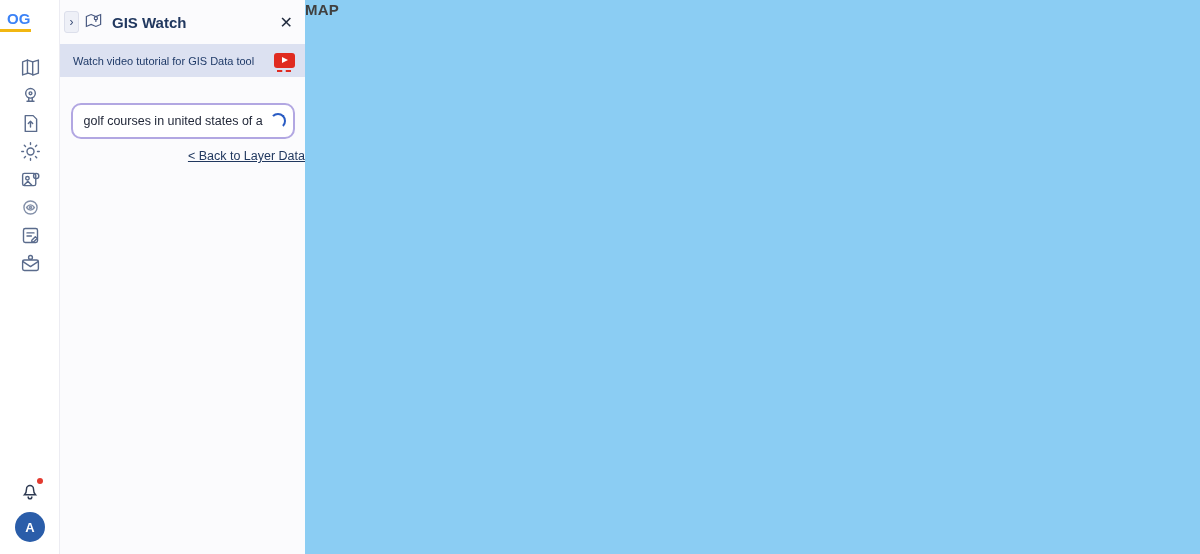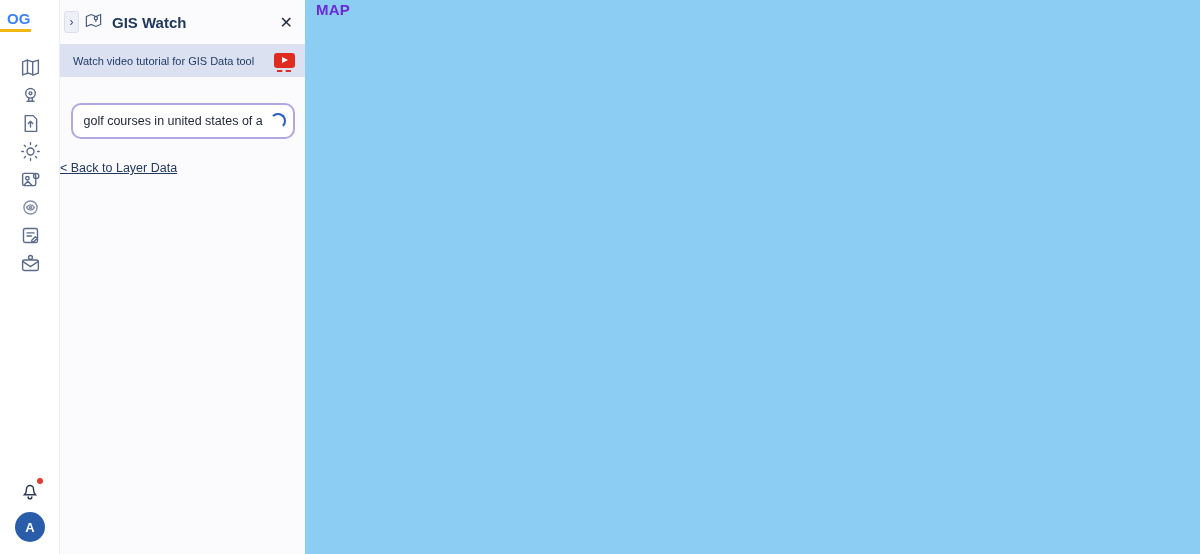--- a/index.html
+++ b/index.html
@@ -2,21 +2,21 @@
 <html><head>
 <meta charset="utf-8">
 <style>
   * { margin:0; padding:0; box-sizing:border-box; }
   html,body { width:1200px; height:554px; overflow:hidden; font-family:"Liberation Sans",sans-serif; background:#fff; }
   #app { position:relative; width:1200px; height:554px; }
 
   
   .sidebar { position:absolute; left:0; top:0; width:60px; height:554px; background:#fff; border-right:1px solid #ececf2; z-index:30; }
   .logo { padding:9px 0 0 7px; font-weight:bold; font-size:15px; letter-spacing:.2px; display:inline-block; border-bottom:3px solid #f2b711; line-height:20px; }
-  .logo .map { color:#6d28d9;padding-left:11px; } .logo .og { color:#3b82f6;text-align:center; }
+  .logo .map { color:#404040; } .logo .og { color:#3b82f6;text-align:center; }
   .navicons { position:absolute; top:56px; left:0; width:60px; display:flex; flex-direction:column; align-items:center; gap:5px; }
   .navicons .ni { width:23px; height:23px; color:#5a6b8c; display:flex; align-items:center; justify-content:center; }
   .ni svg { width:21px; height:21px; stroke:currentColor; fill:none; stroke-width:1.6; stroke-linecap:round; stroke-linejoin:round; }
   .bell { position:absolute; left:19px; bottom:52px; width:22px; height:22px; color:#2e3a52; }
   .bell svg { width:22px; height:22px; stroke:currentColor; fill:none; stroke-width:1.6; stroke-linecap:round; }
   .bell .dot { position:absolute; right:-2px; top:-2px; width:6px; height:6px; border-radius:50%; background:#e33a2f; }
   .avatar { position:absolute; left:15px; bottom:12px; width:30px; height:30px; border-radius:50%; background:#2a5da9; color:#fff; font-size:13px; font-weight:bold; display:flex; align-items:center; justify-content:center; }
 
   
   .panel { position:absolute; left:60px; top:0; width:245px; height:554px; background:#fbfbfd; box-shadow:2px 0 6px rgba(40,50,80,.14); z-index:25; }
@@ -28,21 +28,21 @@
   .panel-close { margin-left:auto; font-size:16px; color:#222c3f; cursor:pointer; }
   .banner { height:33px; background:#dce1f1; display:flex; align-items:center; padding:0 10px 0 13px; }
   .banner-text { font-size:11px; color:#1f3a68; }
   .yt { margin-left:auto; width:21px; height:15px; background:#e02b20; border-radius:3px; position:relative; }
   .yt:before { content:""; position:absolute; left:8px; top:4px; border-left:6px solid #fff; border-top:3.5px solid transparent; border-bottom:3.5px solid transparent; }
   .yt:after { content:""; position:absolute; left:3px; bottom:-4px; width:14px; border-bottom:2px dashed #e02b20; }
   .search-wrap { margin:26px auto 0; width:224px; position:relative; }
   .search-input { width:100%; height:36px; border:2px solid #b2a7e2; border-radius:10px; background:#fff; padding:0 30px 0 11px; font-size:12.5px; color:#23293a; outline:none; font-family:"Liberation Sans",sans-serif; }
   .spinner { position:absolute; right:9px; top:10px; width:16px; height:16px; border:2.6px solid transparent; border-top-color:#2a5cc4; border-right-color:#2a5cc4; border-radius:50%; animation:spin 1s linear infinite; }
   @keyframes spin { to { transform:rotate(360deg);} }
-  .back-link { display:block; text-align:left; margin-top:22px; font-size:12.5px; color:#21385f; text-decoration:underline; }
+  .back-link { display:block; text-align:right; margin-top:10px; font-size:12.5px; color:#21385f; text-decoration:underline; }
 
   
   .map { position:absolute; left:305px; top:0; width:895px; height:554px; background:#8bcdf3; overflow:hidden; }
   .map svg.base { position:absolute; left:0; top:0; }
   .maplabel { position:absolute; font-style:italic; color:#4f97cf; font-size:13px; line-height:19px; z-index:2; }
   .layers-btn { position:absolute; left:10px; top:13px; width:31px; height:31px; background:#fff; border-radius:8px; box-shadow:0 1px 4px rgba(0,0,0,.25); display:flex; align-items:center; justify-content:center; z-index:5; color:#2b2b2b; }
   .layers-btn svg { width:18px; height:18px; stroke:currentColor; fill:none; stroke-width:1.7; stroke-linejoin:round; }
   .top-toolbar { position:absolute; left:676px; top:14px; width:182px; height:32px; background:#fff; border-radius:9px; box-shadow:0 1px 5px rgba(0,0,0,.25); display:flex; align-items:center; justify-content:space-around; z-index:5; color:#1f1f1f; }
   .top-toolbar .ti { width:18px; height:18px; display:flex; align-items:center; justify-content:center; }
   .ti svg { width:17px; height:17px; stroke:currentColor; fill:none; stroke-width:1.6; stroke-linecap:round; stroke-linejoin:round; }

